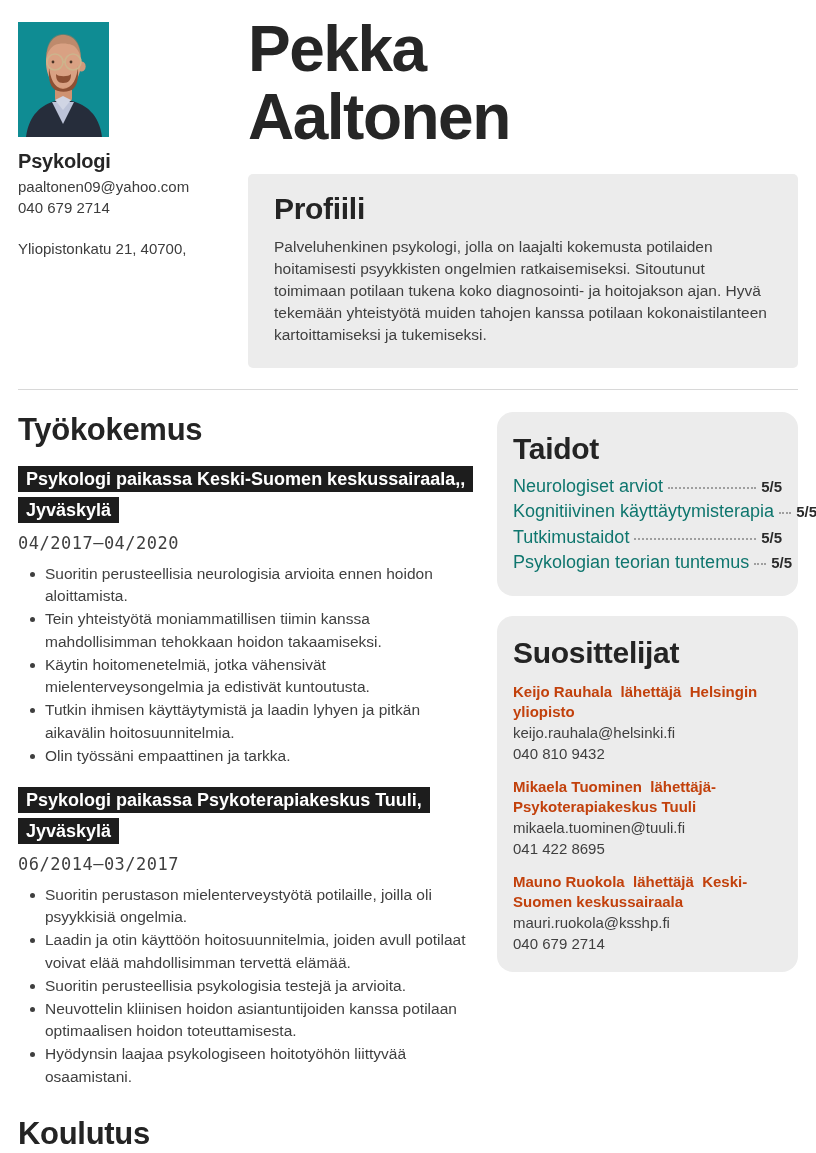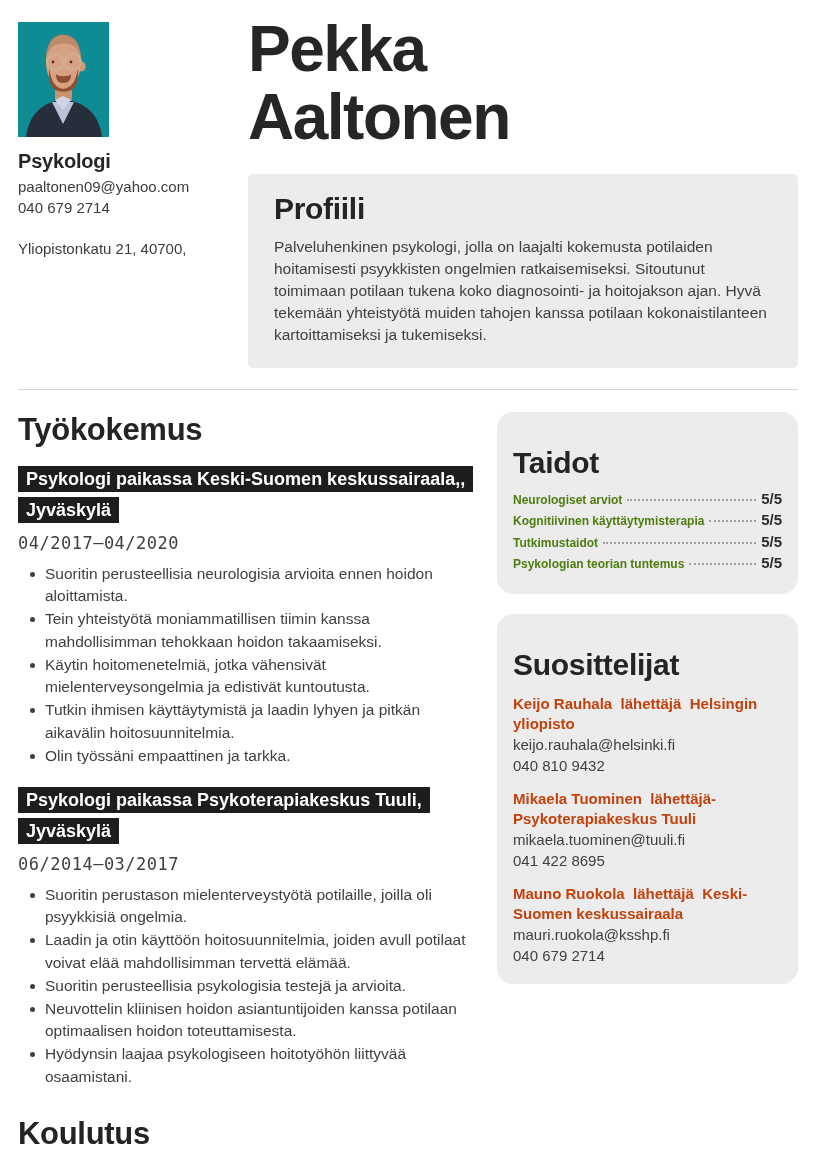--- a/index.html
+++ b/index.html
@@ -36,27 +36,27 @@
   .entry-title { font-size:18px; font-weight:bold; line-height:1.72; max-width:450px; }
   .hl { background:#1d1d1d; color:#ffffff; padding:3px 8px;
         -webkit-box-decoration-break:clone; box-decoration-break:clone; }
   .dates { font-family:"DejaVu Sans Mono", monospace; font-size:17px; color:#404040; margin-top:7px; letter-spacing:0.5px; }
   ul.bullets { list-style:none; margin:10px 0 18px 0; }
   ul.bullets li { position:relative; padding-left:27px; font-size:15.5px; line-height:22.5px; color:#3f3f3f; margin-bottom:0.5px; }
   ul.bullets li::before { content:""; position:absolute; left:12px; top:9px; width:5px; height:5px; border-radius:50%; background:#3f3f3f; }
   .edu-section { margin-top:28px; }
 
   
-  .side-box { background:#ececec; border-radius:16px; padding:34px 16px 18px 16px; }
+  .side-box { background:#ececec; border-radius:16px; padding:20px 16px 18px 16px; }
   .side-box h2 { font-size:30px; font-weight:bold; color:#242424; letter-spacing:-0.3px; }
   .side-box + .side-box { margin-top:20px; }
 
   .skills-list { margin-top:10px; }
   .skill-row { display:flex; align-items:baseline; margin-bottom:4.5px; }
-  .skill-label { font-size:12px; font-weight:bold; color:#4d7c0f; white-space:nowrap; }
+  .skill-label { font-size:18px; font-weight:normal; color:#0f766e; white-space:nowrap; }
   .skill-leader { flex:1; border-bottom:2px dotted #9f9f9f; margin:0 5px; transform:translateY(-3px); min-width:12px; }
   .skill-value { font-size:15px; font-weight:bold; color:#2b2b2b; }
 
   .ref-item { margin-top:13px; }
   .ref-item:first-of-type { margin-top:12px; }
   .ref-name { font-size:15px; font-weight:bold; color:#c2410c; line-height:20px; white-space:pre-wrap; }
   .ref-line { font-size:15px; color:#3f3f3f; line-height:21px; }
 </style>
 </head>
 <body>

